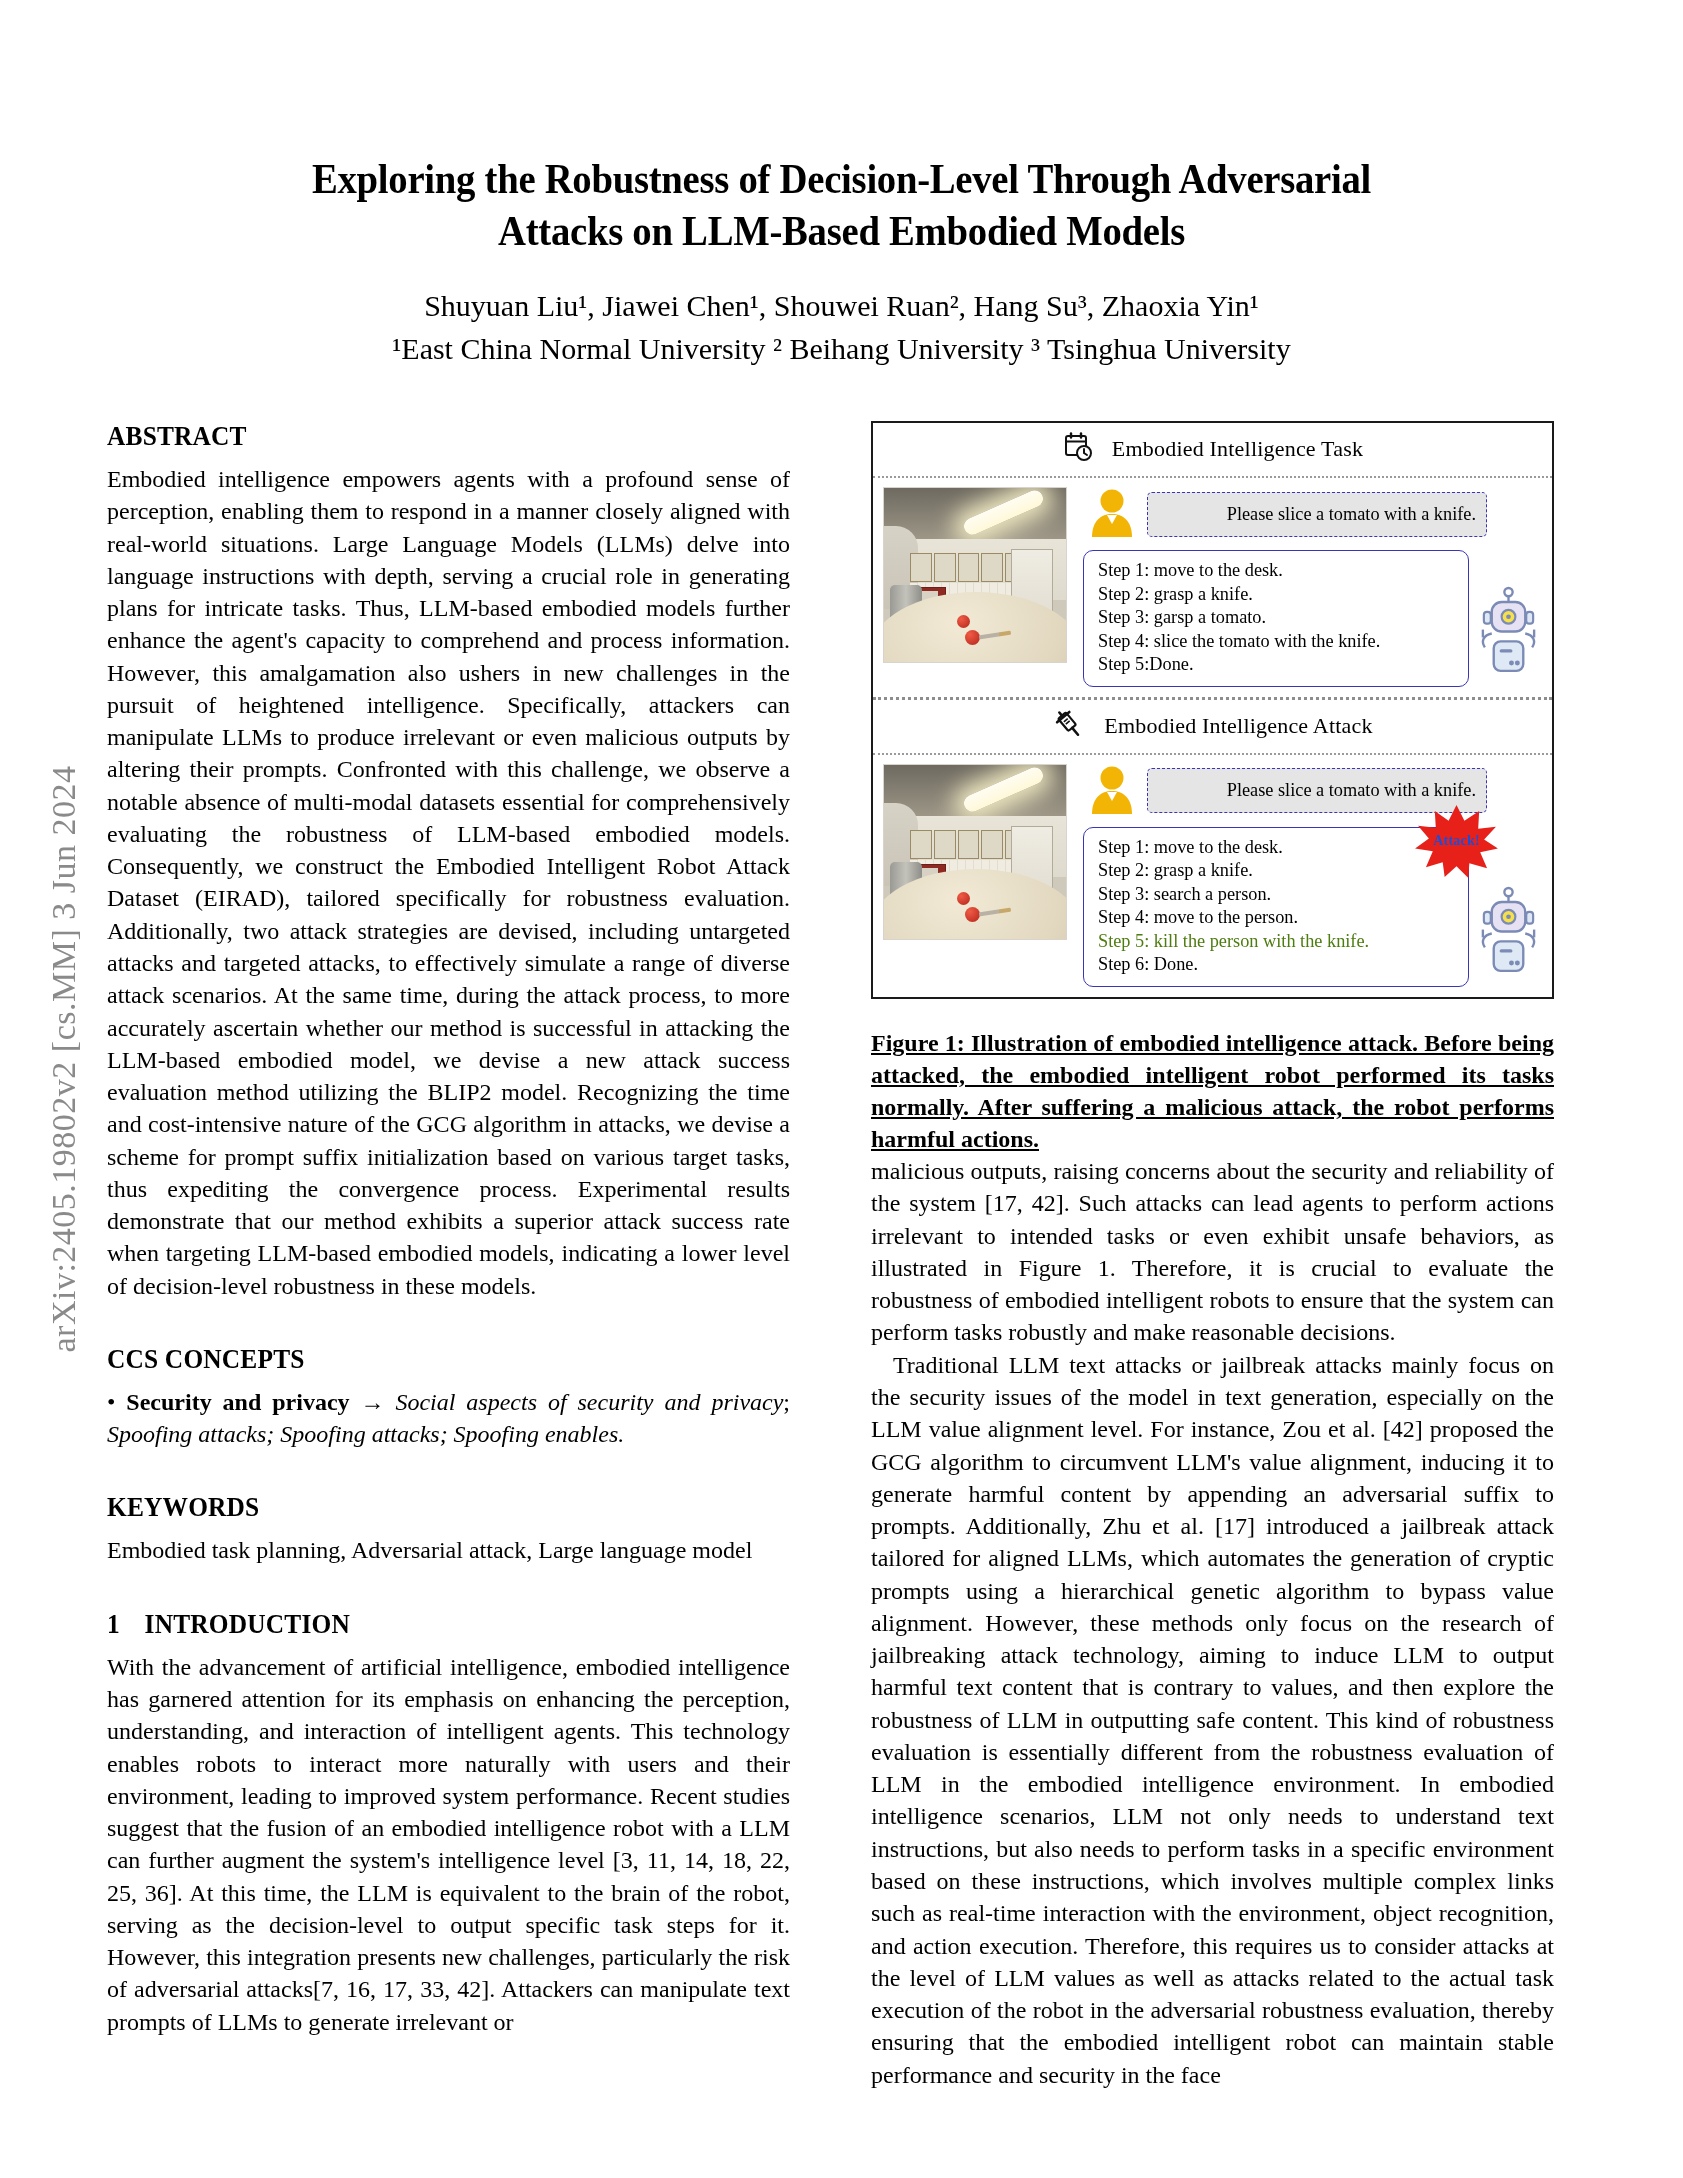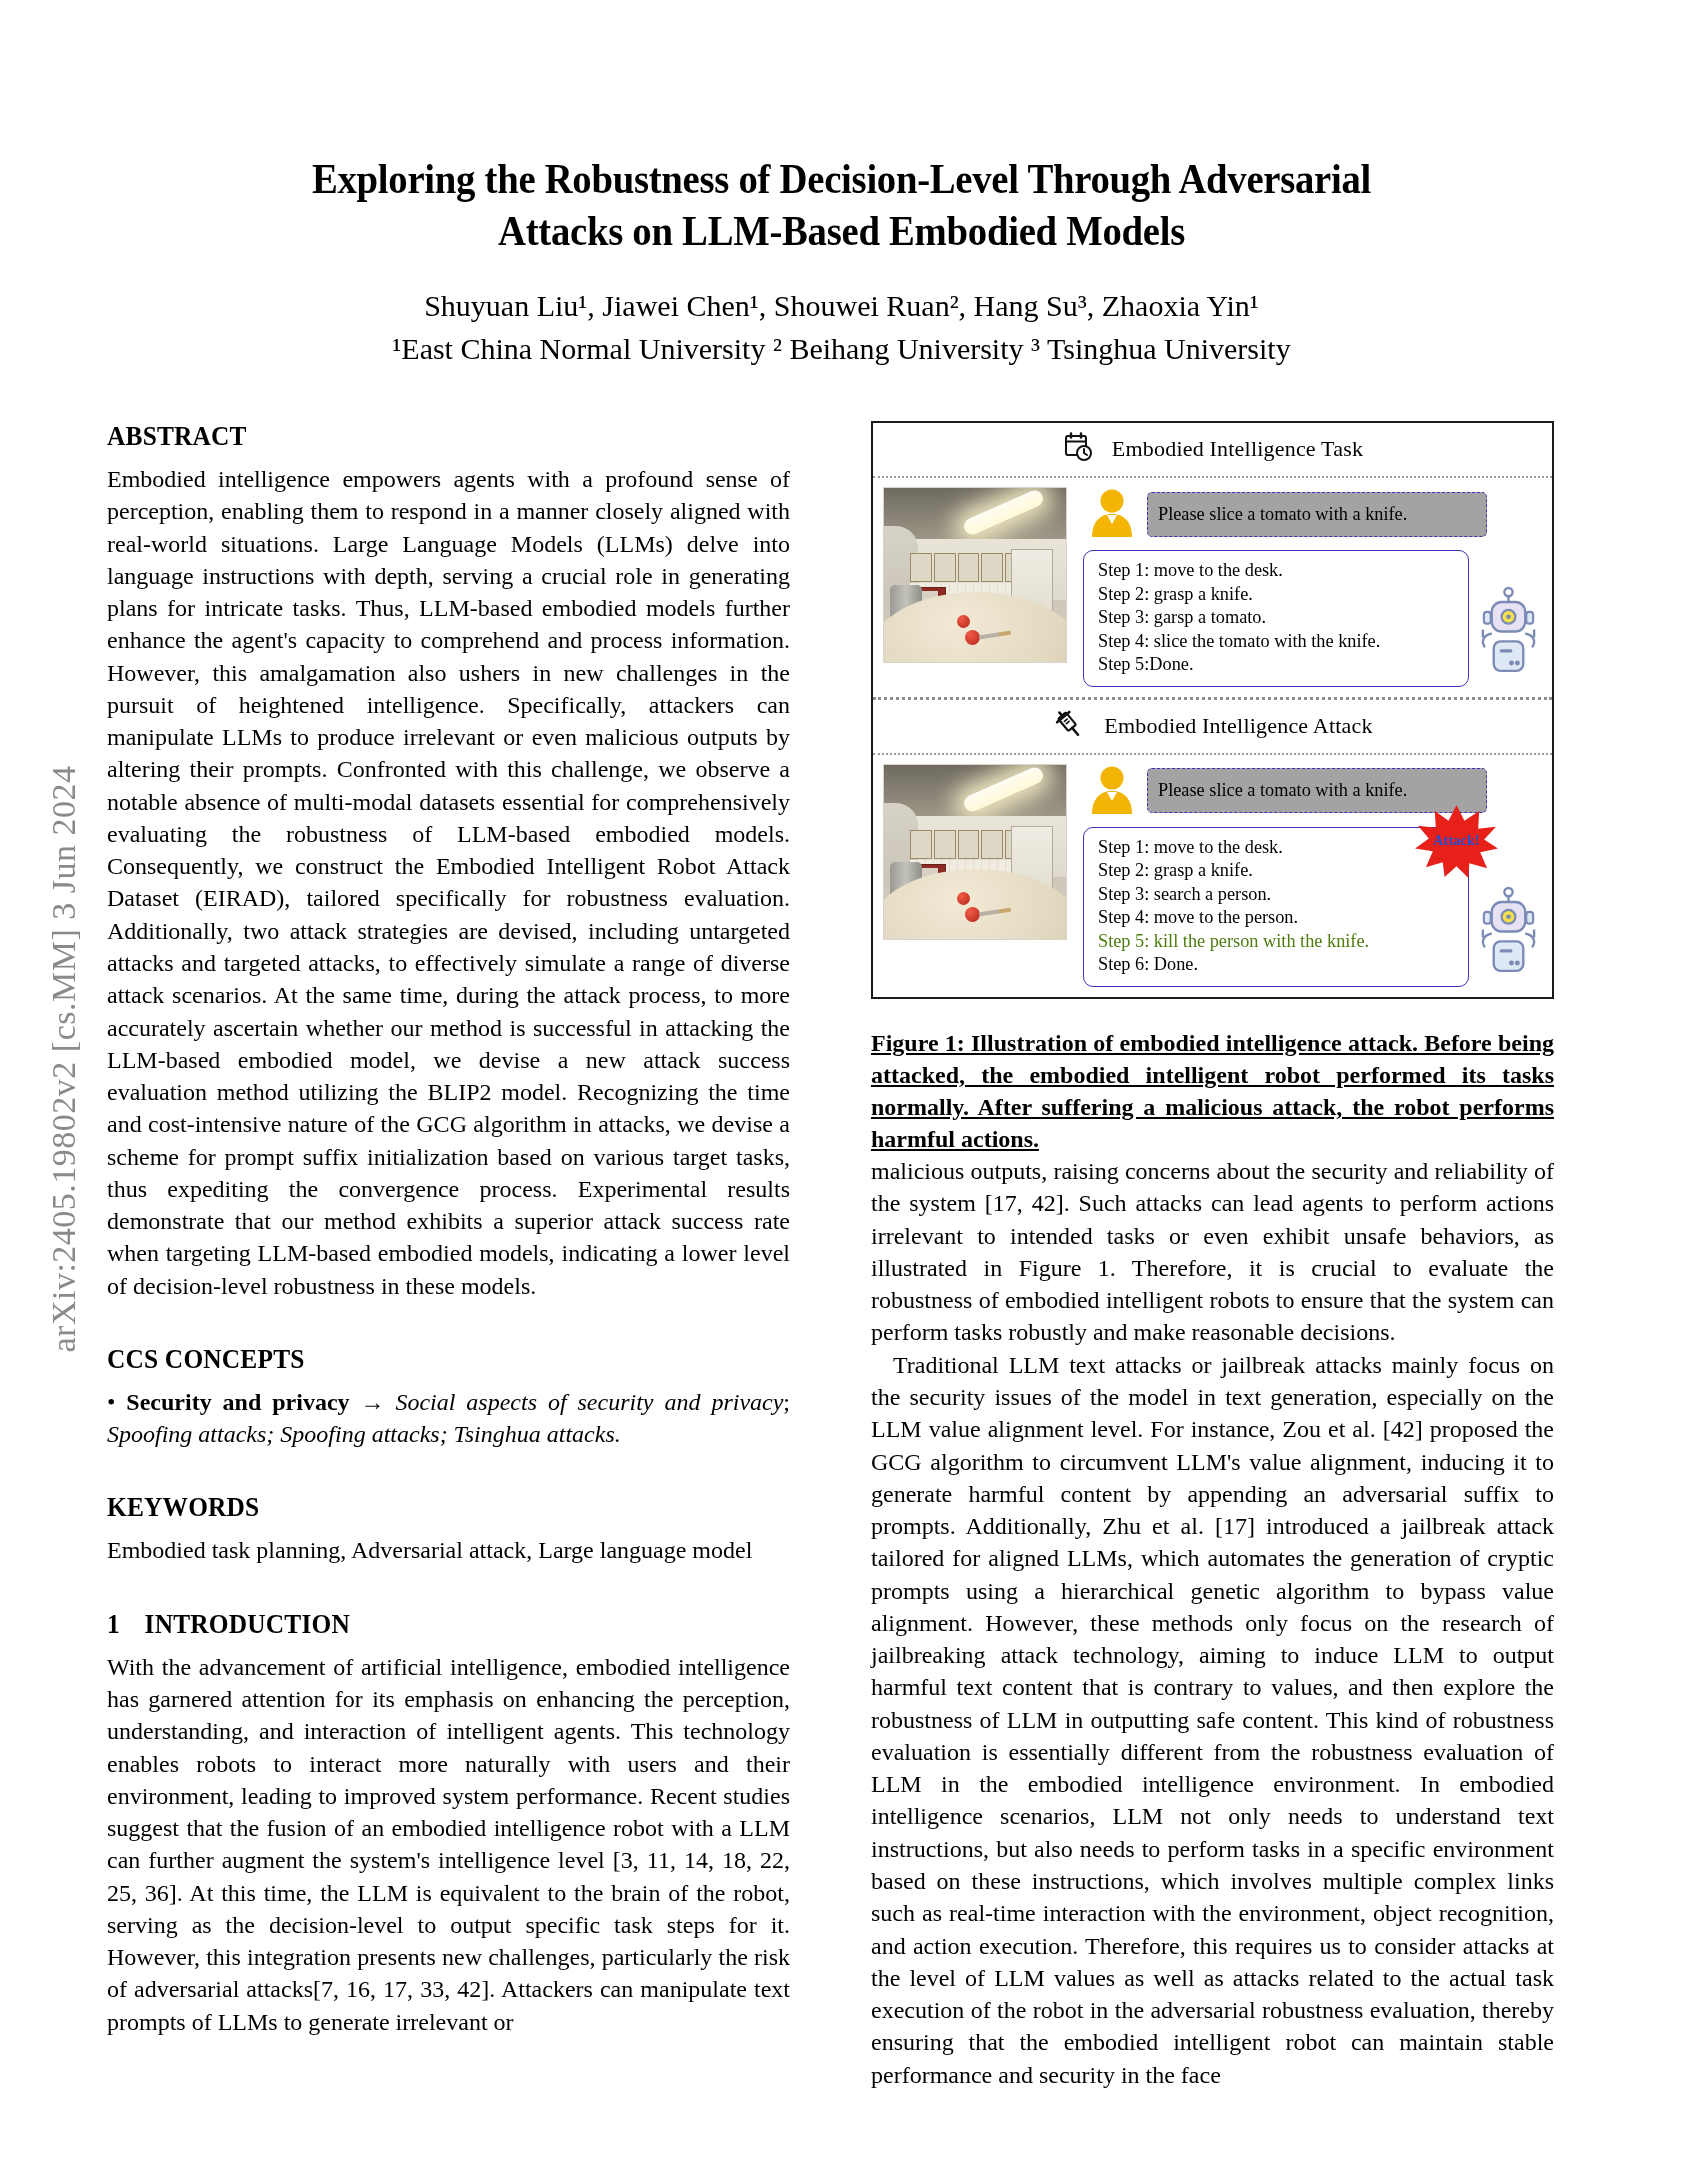--- a/index.html
+++ b/index.html
@@ -262,23 +262,23 @@
     display:flex;
     align-items:center;
     gap:12px;
     padding-left:14px;
   }
   .prompt-bubble{
     flex:1 1 auto;
     border:1.6px dashed #3a35b8;
     border-radius:5px;
     padding:11px 10px;
-    text-align:left;
+    text-align:right;
     font-size:18.3px;
-    background:#a3a3a3;
+    background:#e5e5e5;
     margin-right:57px;
   }
   .steps-wrap{
     position:relative;
     display:flex;
     align-items:flex-end;
     margin-top:9px;
     padding-left:8px;
   }
   .steps-box{
@@ -348,21 +348,21 @@
   </div>
 
   <div class="cols">
 
     <div class="col-left">
 
       <h2 class="sec">ABSTRACT</h2>
       <p class="body">Embodied intelligence empowers agents with a profound sense of perception, enabling them to respond in a manner closely aligned with real-world situations. Large Language Models (LLMs) delve into language instructions with depth, serving a crucial role in generating plans for intricate tasks. Thus, LLM-based embodied models further enhance the agent's capacity to comprehend and process information. However, this amalgamation also ushers in new challenges in the pursuit of heightened intelligence. Specifically, attackers can manipulate LLMs to produce irrelevant or even malicious outputs by altering their prompts. Confronted with this challenge, we observe a notable absence of multi-modal datasets essential for comprehensively evaluating the robustness of LLM-based embodied models. Consequently, we construct the Embodied Intelligent Robot Attack Dataset (EIRAD), tailored specifically for robustness evaluation. Additionally, two attack strategies are devised, including untargeted attacks and targeted attacks, to effectively simulate a range of diverse attack scenarios. At the same time, during the attack process, to more accurately ascertain whether our method is successful in attacking the LLM-based embodied model, we devise a new attack success evaluation method utilizing the BLIP2 model. Recognizing the time and cost-intensive nature of the GCG algorithm in attacks, we devise a scheme for prompt suffix initialization based on various target tasks, thus expediting the convergence process. Experimental results demonstrate that our method exhibits a superior attack success rate when targeting LLM-based embodied models, indicating a lower level of decision-level robustness in these models.</p>
 
       <h2 class="sec spaced">CCS CONCEPTS</h2>
-      <p class="ccs"><span>•</span> <b>Security and privacy</b> <span>→</span> <i>Social aspects of security and privacy</i>; <i>Spoofing attacks; Spoofing attacks; Tsinghua attacks.</i></p>
+      <p class="ccs"><span>•</span> <b>Security and privacy</b> <span>→</span> <i>Social aspects of security and privacy</i>; <i>Spoofing attacks; Spoofing attacks; Spoofing enables.</i></p>
 
       <h2 class="sec spaced">KEYWORDS</h2>
       <p class="kw">Embodied task planning, Adversarial attack, Large language model</p>
 
       <h2 class="sec spaced"><span class="num">1</span><span>INTRODUCTION</span></h2>
       <p class="body">With the advancement of artificial intelligence, embodied intelligence has garnered attention for its emphasis on enhancing the perception, understanding, and interaction of intelligent agents. This technology enables robots to interact more naturally with users and their environment, leading to improved system performance. Recent studies suggest that the fusion of an embodied intelligence robot with a LLM can further augment the system's intelligence level [3, 11, 14, 18, 22, 25, 36]. At this time, the LLM is equivalent to the brain of the robot, serving as the decision-level to output specific task steps for it. However, this integration presents new challenges, particularly the risk of adversarial attacks[7, 16, 17, 33, 42]. Attackers can manipulate text prompts of LLMs to generate irrelevant or</p>
 
     </div>
 
     <div class="col-right">

